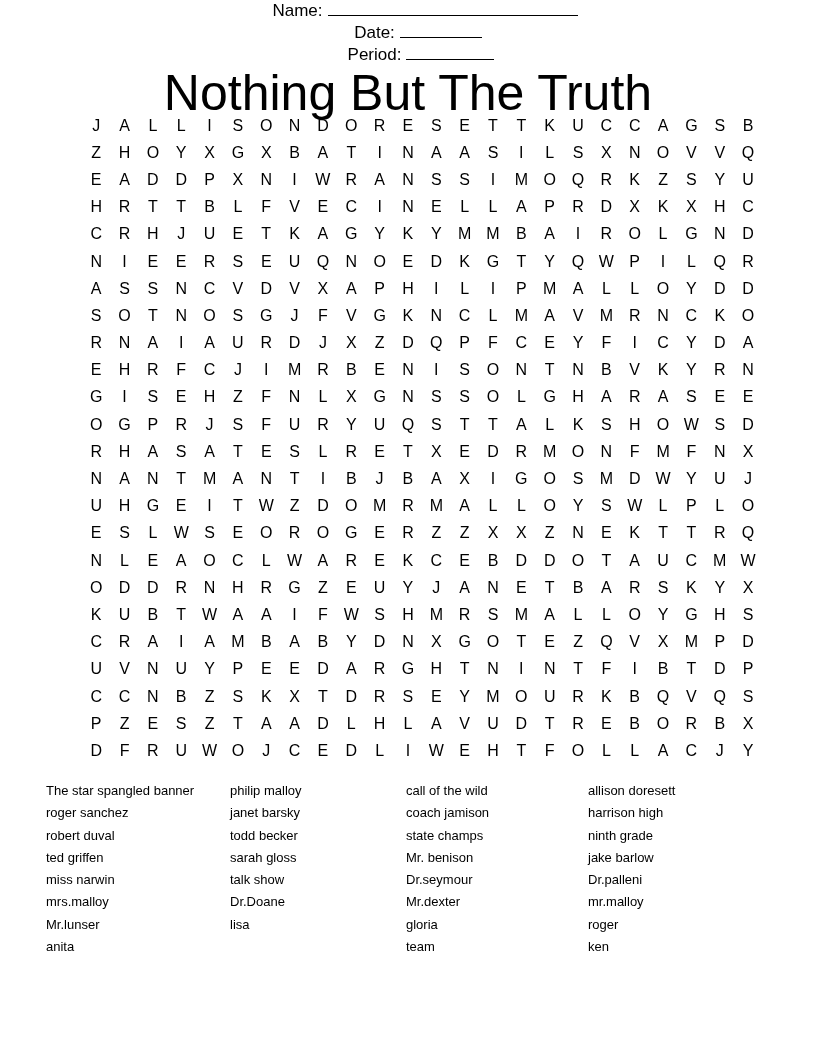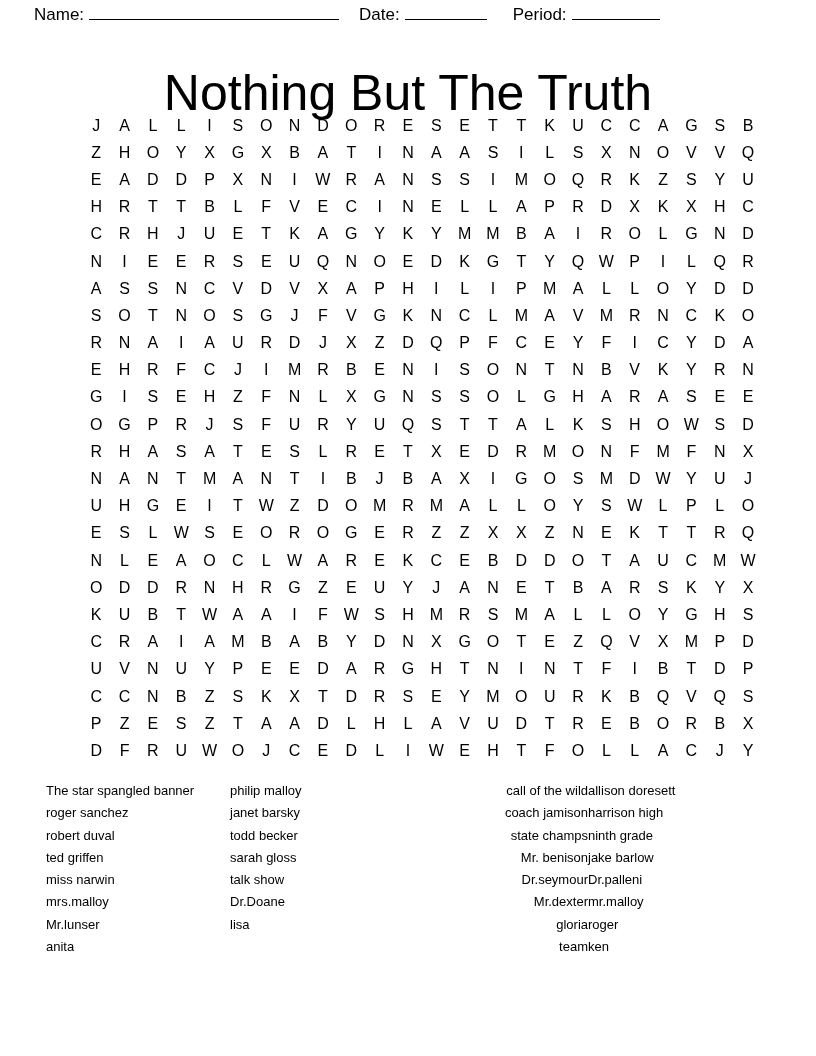--- a/index.html
+++ b/index.html
@@ -17,24 +17,25 @@
   }
 
   
   #header-row {
     position: absolute;
     top: 0px;
     left: 0px;
     width: 816px;
     height: 26px;
     display: flex;
-    align-items: flex-end;
+    align-items: center;
     font-size: 17px;
     line-height: 22px;
     white-space: pre;
+    flex-direction: column;
   }
   .hdr-field { display: flex; align-items: baseline; white-space: pre; }
   .hdr-label { font-size: 17px; }
   .hdr-rule {
     display: inline-block;
     border-bottom: 1.4px solid #000;
     height: 13px;
     margin-left: 5px;
   }
   #name-field { margin-left: 34px; }
@@ -86,21 +87,21 @@
     left: 46px;
     width: 740px;
     display: flex;
   }
   .word-col {
     display: flex;
     flex-direction: column;
   }
   #word-col-0 { width: 184px; }
   #word-col-1 { width: 176px; }
-  #word-col-2 { width: 182px; text-align: right; }
+  #word-col-2 { width: 182px; }
   #word-col-3 { width: 190px; }
   .word-item {
     font-size: 13px;
     line-height: 22.3px;
     height: 22.3px;
     white-space: pre;
   }
 </style>
 </head>
 <body>

